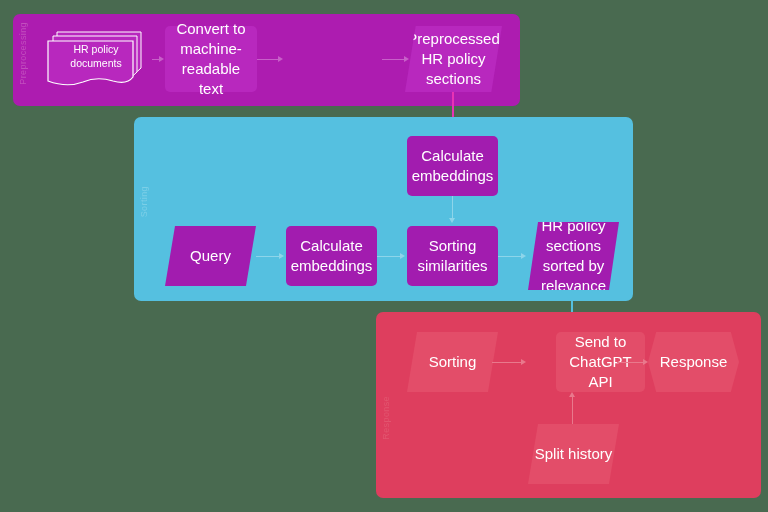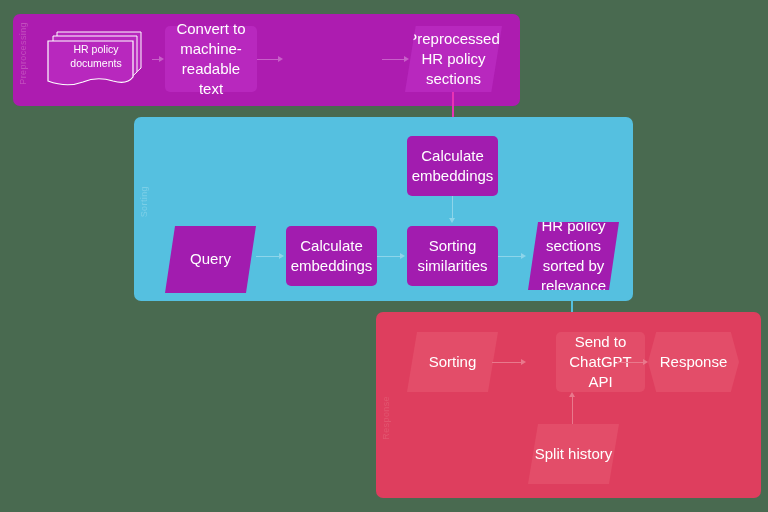--- a/index.html
+++ b/index.html
@@ -214,21 +214,21 @@
   <div class="arrow-head ah-down big-arrow-magenta" style="left:448px; top:119px; background:transparent;"></div>
 
   <div class="band" id="band-sorting"></div>
   <div class="band-label" id="label-sorting">Sorting</div>
 
   <div class="node rect blue-fill" style="left:407px; top:136px; width:91px; height:60px;">
     <span class="node-text">Calculate
 embeddings</span>
   </div>
 
-  <div class="node para blue-fill" style="left:165px; top:226px; width:91px; height:67px;justify-content:center;">
+  <div class="node para blue-fill" style="left:165px; top:226px; width:91px; height:60px;justify-content:center;">
     <span class="node-text">Query</span>
   </div>
 
   <div class="node rect blue-fill" style="left:286px; top:226px; width:91px; height:60px;">
     <span class="node-text">Calculate
 embeddings</span>
   </div>
 
   <div class="node rect blue-fill" style="left:407px; top:226px; width:91px; height:60px;">
     <span class="node-text">Sorting

